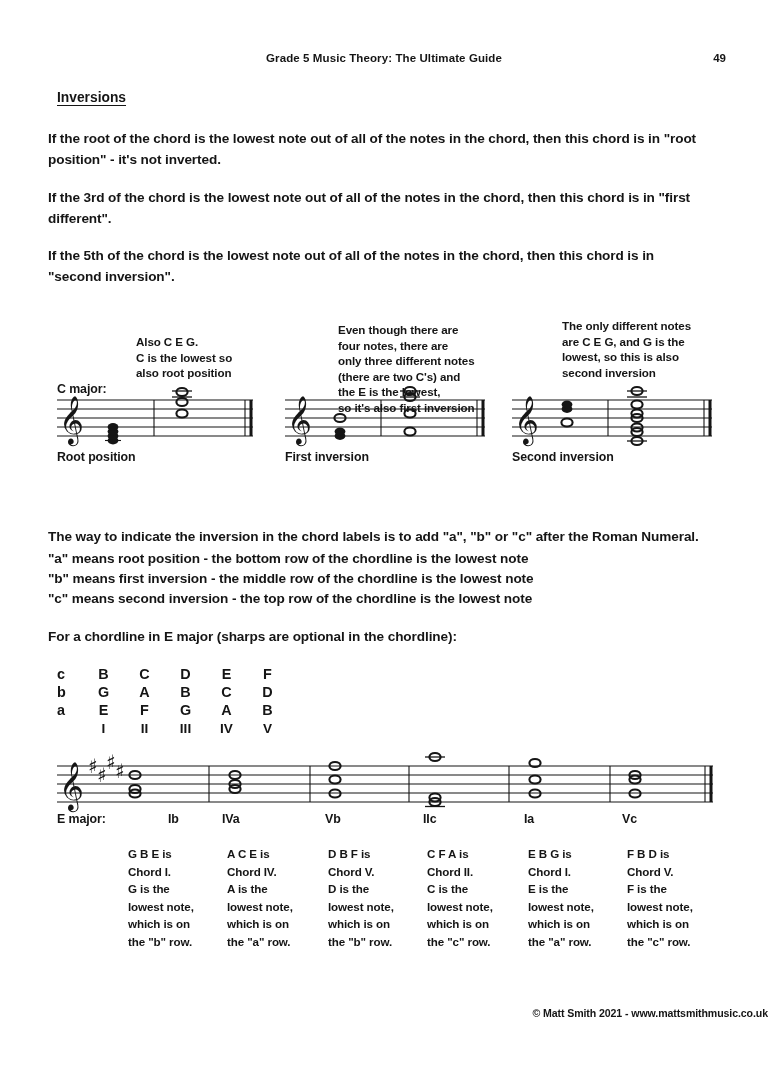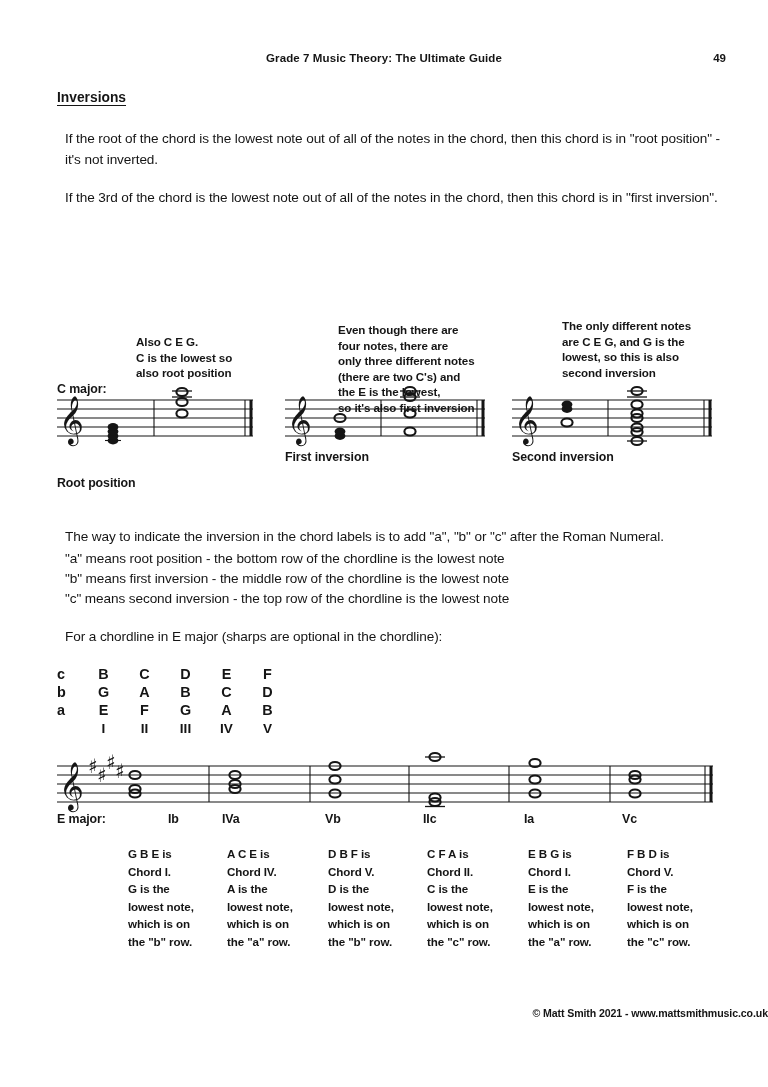--- a/index.html
+++ b/index.html
@@ -18,22 +18,22 @@
   .hdr-title{
     position:absolute;left:0;right:0;text-align:center;
     font-size:11.5px;font-weight:bold;letter-spacing:.1px;
   }
   .hdr-page{
     position:absolute;right:42px;top:0;font-size:11.5px;font-weight:bold;text-align:right;
   }
 
   
   .body-text{
-    position:absolute;left:65px;width:660px;
-    font-size:13.6px;line-height:21px;font-weight:normal;
+    position:absolute;left:48px;width:660px;
+    font-size:13.6px;line-height:21px;font-weight:bold;
     letter-spacing:-.1px;
   }
   .sec-title{
     position:absolute;left:57px;top:90px;
     font-size:13.8px;font-weight:bold;
     text-decoration:underline;text-underline-offset:3px;
   }
 
   
   .annot{
@@ -72,28 +72,29 @@
 
   svg{display:block;overflow:visible;}
   .stf{position:absolute;}
 </style>
 </head>
 <body>
 
 <div class="page">
 
   <div class="hdr">
-    <div class="hdr-title">Grade 7 Music Theory: The Ultimate Guide</div>
+    <div class="hdr-title">Grade 5 Music Theory: The Ultimate Guide</div>
     <div class="hdr-page">49</div>
   </div>
 
   <div class="sec-title">Inversions</div>
 
   <div class="body-text" style="top:128px;">If the root of the chord is the lowest note out of all of the notes in the chord, then this chord is in "root position" - it's not inverted.</div>
-  <div class="body-text" style="top:187px;">If the 3rd of the chord is the lowest note out of all of the notes in the chord, then this chord is in "first inversion".</div>
+  <div class="body-text" style="top:187px;">If the 3rd of the chord is the lowest note out of all of the notes in the chord, then this chord is in "first different".</div>
+  <div class="body-text" style="top:245px;">If the 5th of the chord is the lowest note out of all of the notes in the chord, then this chord is in "second inversion".</div>
 
   <div class="annot" style="left:136px;top:334px;width:150px;white-space:pre-line;">Also C E G.
 C is the lowest so
 also root position</div>
   <div class="annot" style="left:338px;top:286px;width:175px;white-space:pre-line;margin-top:36px;">Even though there are
 four notes, there are
 only three different notes
 (there are two C's) and
 the E is the lowest,
 so it's also first inversion</div>
@@ -131,21 +132,21 @@
         <ellipse cx="125" cy="17.5" rx="5.6" ry="4" fill="none" stroke="#151515" stroke-width="2.1"></ellipse>
         <ellipse cx="125" cy="6" rx="5.6" ry="4" fill="none" stroke="#151515" stroke-width="2.1"></ellipse>
         <ellipse cx="125" cy="-4" rx="5.6" ry="4" fill="none" stroke="#151515" stroke-width="2.1"></ellipse>
         <g stroke="#151515" stroke-width="1.3">
           <line x1="115" y1="-5" x2="135" y2="-5"></line>
           <line x1="115" y1="1" x2="135" y2="1"></line>
         </g>
       </g>
     </svg>
   </div>
-  <div class="caption" style="left:57px;top:450px;margin-top:26px;">Root position</div>
+  <div class="caption" style="left:57px;top:450px;">Root position</div>
 
   <div class="stf" style="left:285px;top:396px;">
     <svg width="205" height="46" viewBox="0 0 205 46">
       <g stroke="#151515" stroke-width="1.1">
         <line x1="0" y1="4" x2="200" y2="4"></line>
         <line x1="0" y1="13" x2="200" y2="13"></line>
         <line x1="0" y1="22" x2="200" y2="22"></line>
         <line x1="0" y1="31" x2="200" y2="31"></line>
         <line x1="0" y1="40" x2="200" y2="40"></line>
         <line x1="96" y1="4" x2="96" y2="40"></line>

